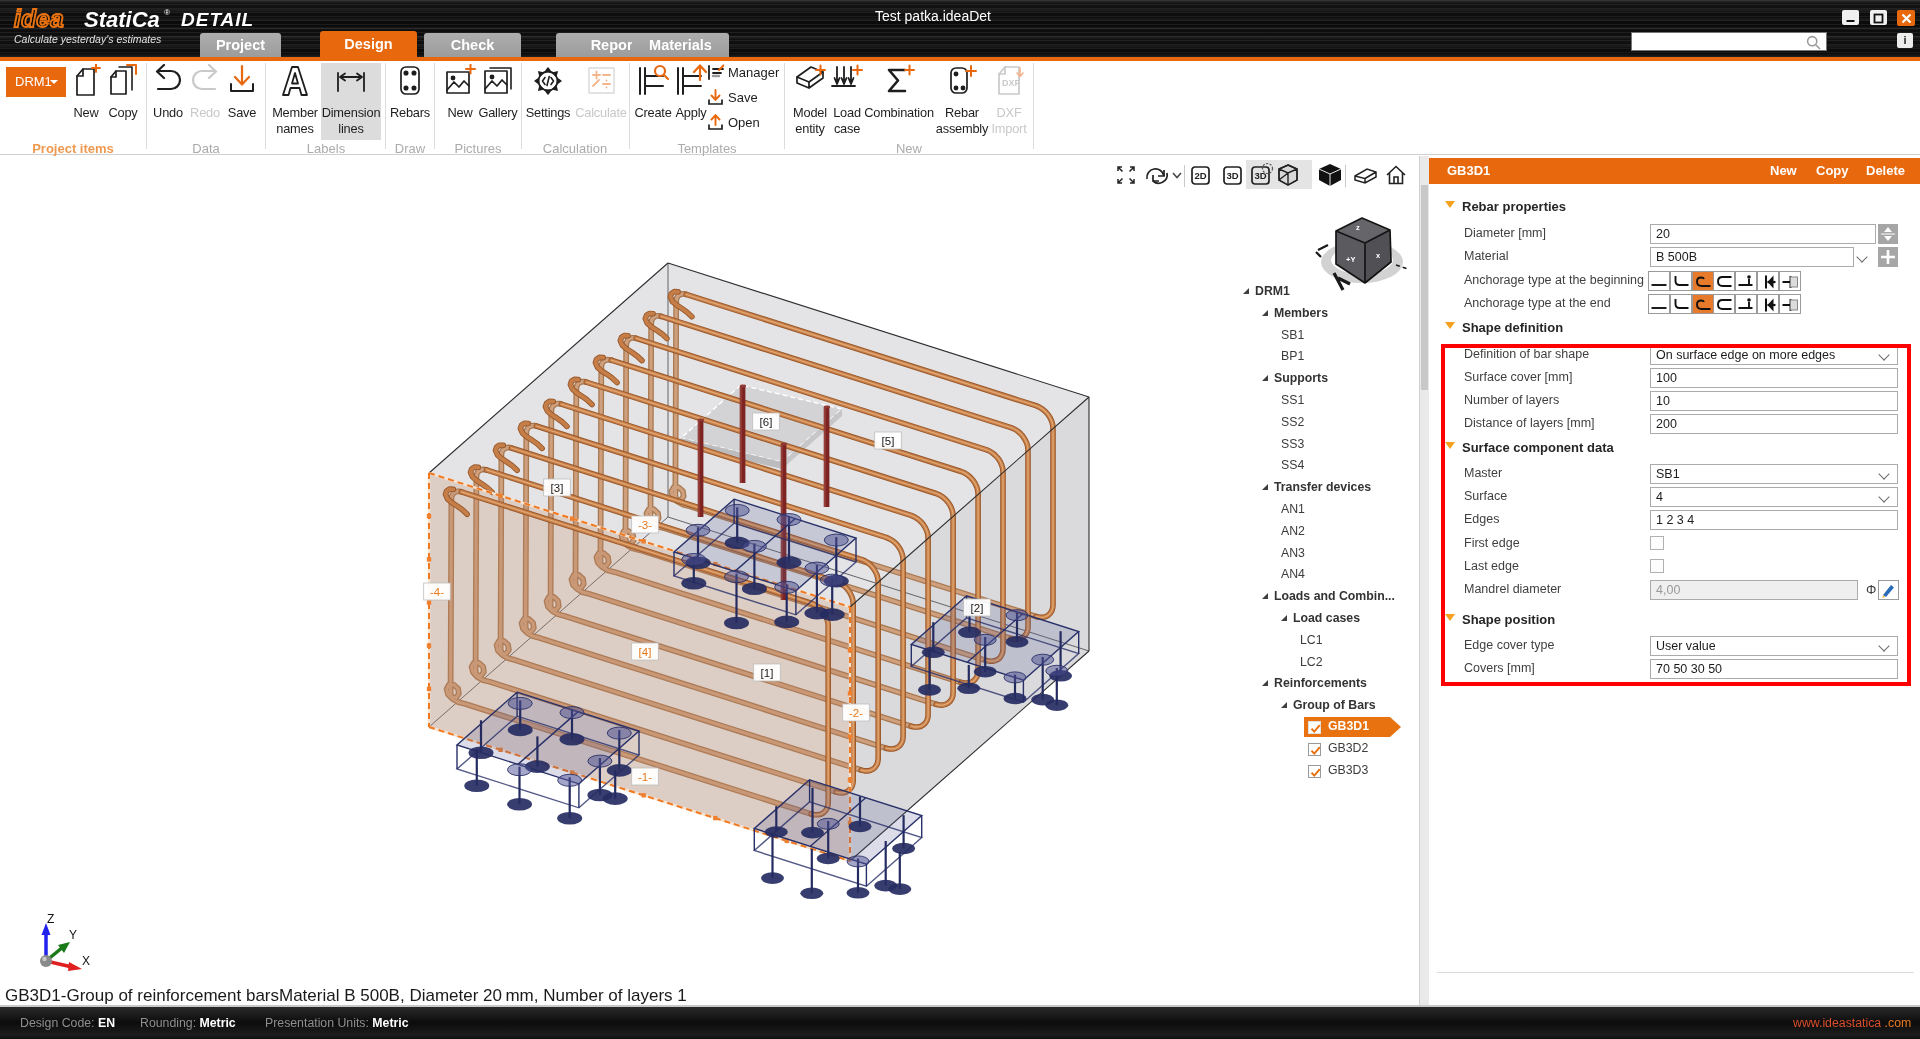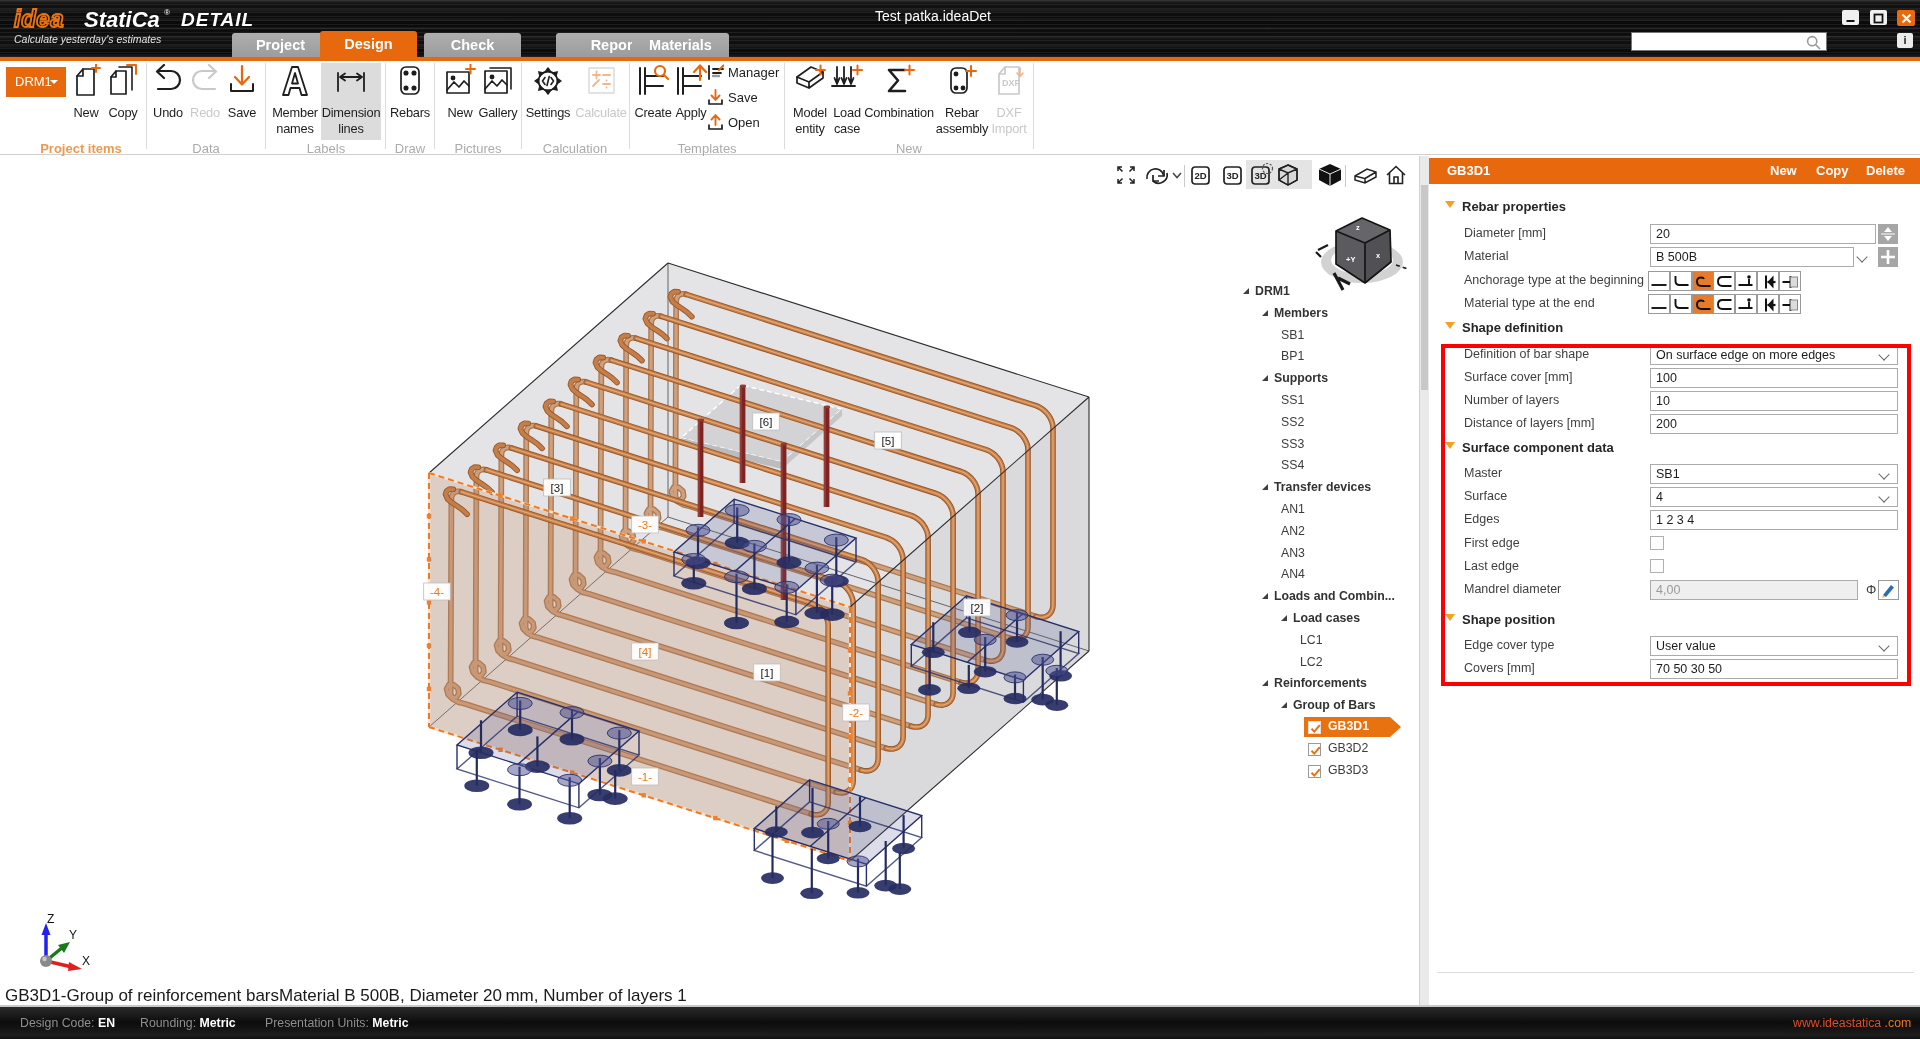--- a/index.html
+++ b/index.html
@@ -57,21 +57,21 @@
 </style></head><body>
 <div id="titlebar"></div>
 <svg class="abs" style="left:0px;top:0px" width="420" height="55" viewBox="0 0 420 55">
 <text x="14" y="27" font-size="24" font-weight="bold" font-style="italic" fill="#0d0d0d" stroke="#e8720f" stroke-width="1.9" font-family="Liberation Sans" letter-spacing="0.5">idea</text>
 <text x="84" y="27" font-size="22" font-weight="bold" font-style="italic" fill="#ffffff" font-family="Liberation Sans">StatiCa</text>
 <text x="164" y="15" font-size="8" fill="#ffffff" font-style="italic">®</text>
 <text x="181" y="26" font-size="19" font-weight="bold" font-style="italic" fill="#ffffff" font-family="Liberation Sans" letter-spacing="1">DETAIL</text>
 <text x="14" y="43" font-size="10.5" font-style="italic" fill="#e4e4e4">Calculate yesterday's estimates</text>
 </svg>
 <div class="abs" style="left:713px;top:8px;width:440px;text-align:center;color:#fff;font-size:14px;z-index:3">Test patka.ideaDet</div>
-<div class="tab" style="left:232px;width:97px">Project</div>
+<div class="tab" style="left:200px;width:81px">Project</div>
 <div class="tab active" style="left:320px;width:97px">Design</div>
 <div class="tab" style="left:424px;width:97px">Check</div>
 <div class="tab" style="left:556px;width:116px">Report</div>
 <div class="tab" style="left:632px;width:97px">Materials</div>
 <div id="orangeband"></div>
 <div id="searchbox"></div>
 <svg class="abs" style="left:1806px;top:35px" width="15" height="15" viewBox="0 0 15 15" stroke="#9a9a9a" fill="none" stroke-width="1.6">
     <circle cx="6.2" cy="6.2" r="4.6"></circle>
     <path d="M9.8 9.8 L14 14"></path>
   </svg>
@@ -89,21 +89,21 @@
     <div id="drm1">DRM1</div>
     <div class="dimsel"></div>
     <div class="rsep" style="left:146px"></div>
     <div class="rsep" style="left:265px"></div>
     <div class="rsep" style="left:385px"></div>
     <div class="rsep" style="left:434px"></div>
     <div class="rsep" style="left:521px"></div>
     <div class="rsep" style="left:629px"></div>
     <div class="rsep" style="left:784px"></div>
     <div class="rsep" style="left:1033px"></div>
-    <div class="gcap o" style="left:16px;width:130px">Project items</div>
+    <div class="gcap o" style="left:8px;width:130px">Project items</div>
     <div class="gcap" style="left:150px;width:112px">Data</div>
     <div class="gcap" style="left:270px;width:112px">Labels</div>
     <div class="gcap" style="left:388px;width:44px">Draw</div>
     <div class="gcap" style="left:437px;width:82px">Pictures</div>
     <div class="gcap" style="left:524px;width:102px">Calculation</div>
     <div class="gcap" style="left:632px;width:150px">Templates</div>
     <div class="gcap" style="left:787px;width:244px">New</div>
     <svg class="ricon" style="left:70px" width="32" height="34" viewBox="0 0 32 34" fill="none" stroke="#1e1e1e" stroke-width="1.7" stroke-linecap="round" stroke-linejoin="round">
       <path d="M7 12 L13 5 H24 V31 H7 Z"></path>
       <path d="M13 5 V12 H7"></path>
@@ -675,21 +675,21 @@
 <svg class="abs" style="left:1757.0px;top:271px" width="22" height="20" viewBox="0 0 21 20" fill="none" stroke="#111" stroke-width="1.9">
     <path d="M18 11 H10" stroke-width="2.2"></path>
     <polygon points="10,11 16,4.5 16,17.5" fill="#111" stroke="none"></polygon>
     <path d="M8.5 4.5 V17.5" stroke-width="2"></path>
   </svg>
 <div class="abs" style="left:1778.8px;top:271px;width:22px;height:20px;background:#fff;border:1px solid #9a9a9a"></div>
 <svg class="abs" style="left:1778.8px;top:271px" width="22" height="20" viewBox="0 0 21 20" fill="none" stroke="#111" stroke-width="1.9">
     <path d="M3 11 H11 M11 5 V17"></path>
     <rect x="11" y="6" width="7" height="10" fill="#dcdcdc" stroke="#888" stroke-width="1"></rect>
   </svg>
-<div class="plab" style="left:1464px;top:296px">Material type at the end</div>
+<div class="plab" style="left:1464px;top:296px">Anchorage type at the end</div>
 <div class="abs" style="left:1648.0px;top:294px;width:22px;height:20px;background:#fff;border:1px solid #9a9a9a"></div>
 <svg class="abs" style="left:1648.0px;top:294px" width="22" height="20" viewBox="0 0 21 20" fill="none" stroke="#111" stroke-width="1.9">
     <path d="M3 14 H18"></path>
   </svg>
 <div class="abs" style="left:1669.8px;top:294px;width:22px;height:20px;background:#fff;border:1px solid #9a9a9a"></div>
 <svg class="abs" style="left:1669.8px;top:294px" width="22" height="20" viewBox="0 0 21 20" fill="none" stroke="#111" stroke-width="1.9">
     <path d="M18 14 H9 Q5 14 5 10 V5"></path>
   </svg>
 <div class="abs" style="left:1691.6px;top:294px;width:22px;height:20px;background:#e87b2b;border:1px solid #9a9a9a"></div>
 <svg class="abs" style="left:1691.6px;top:294px" width="22" height="20" viewBox="0 0 21 20" fill="none" stroke="#111" stroke-width="1.9">

